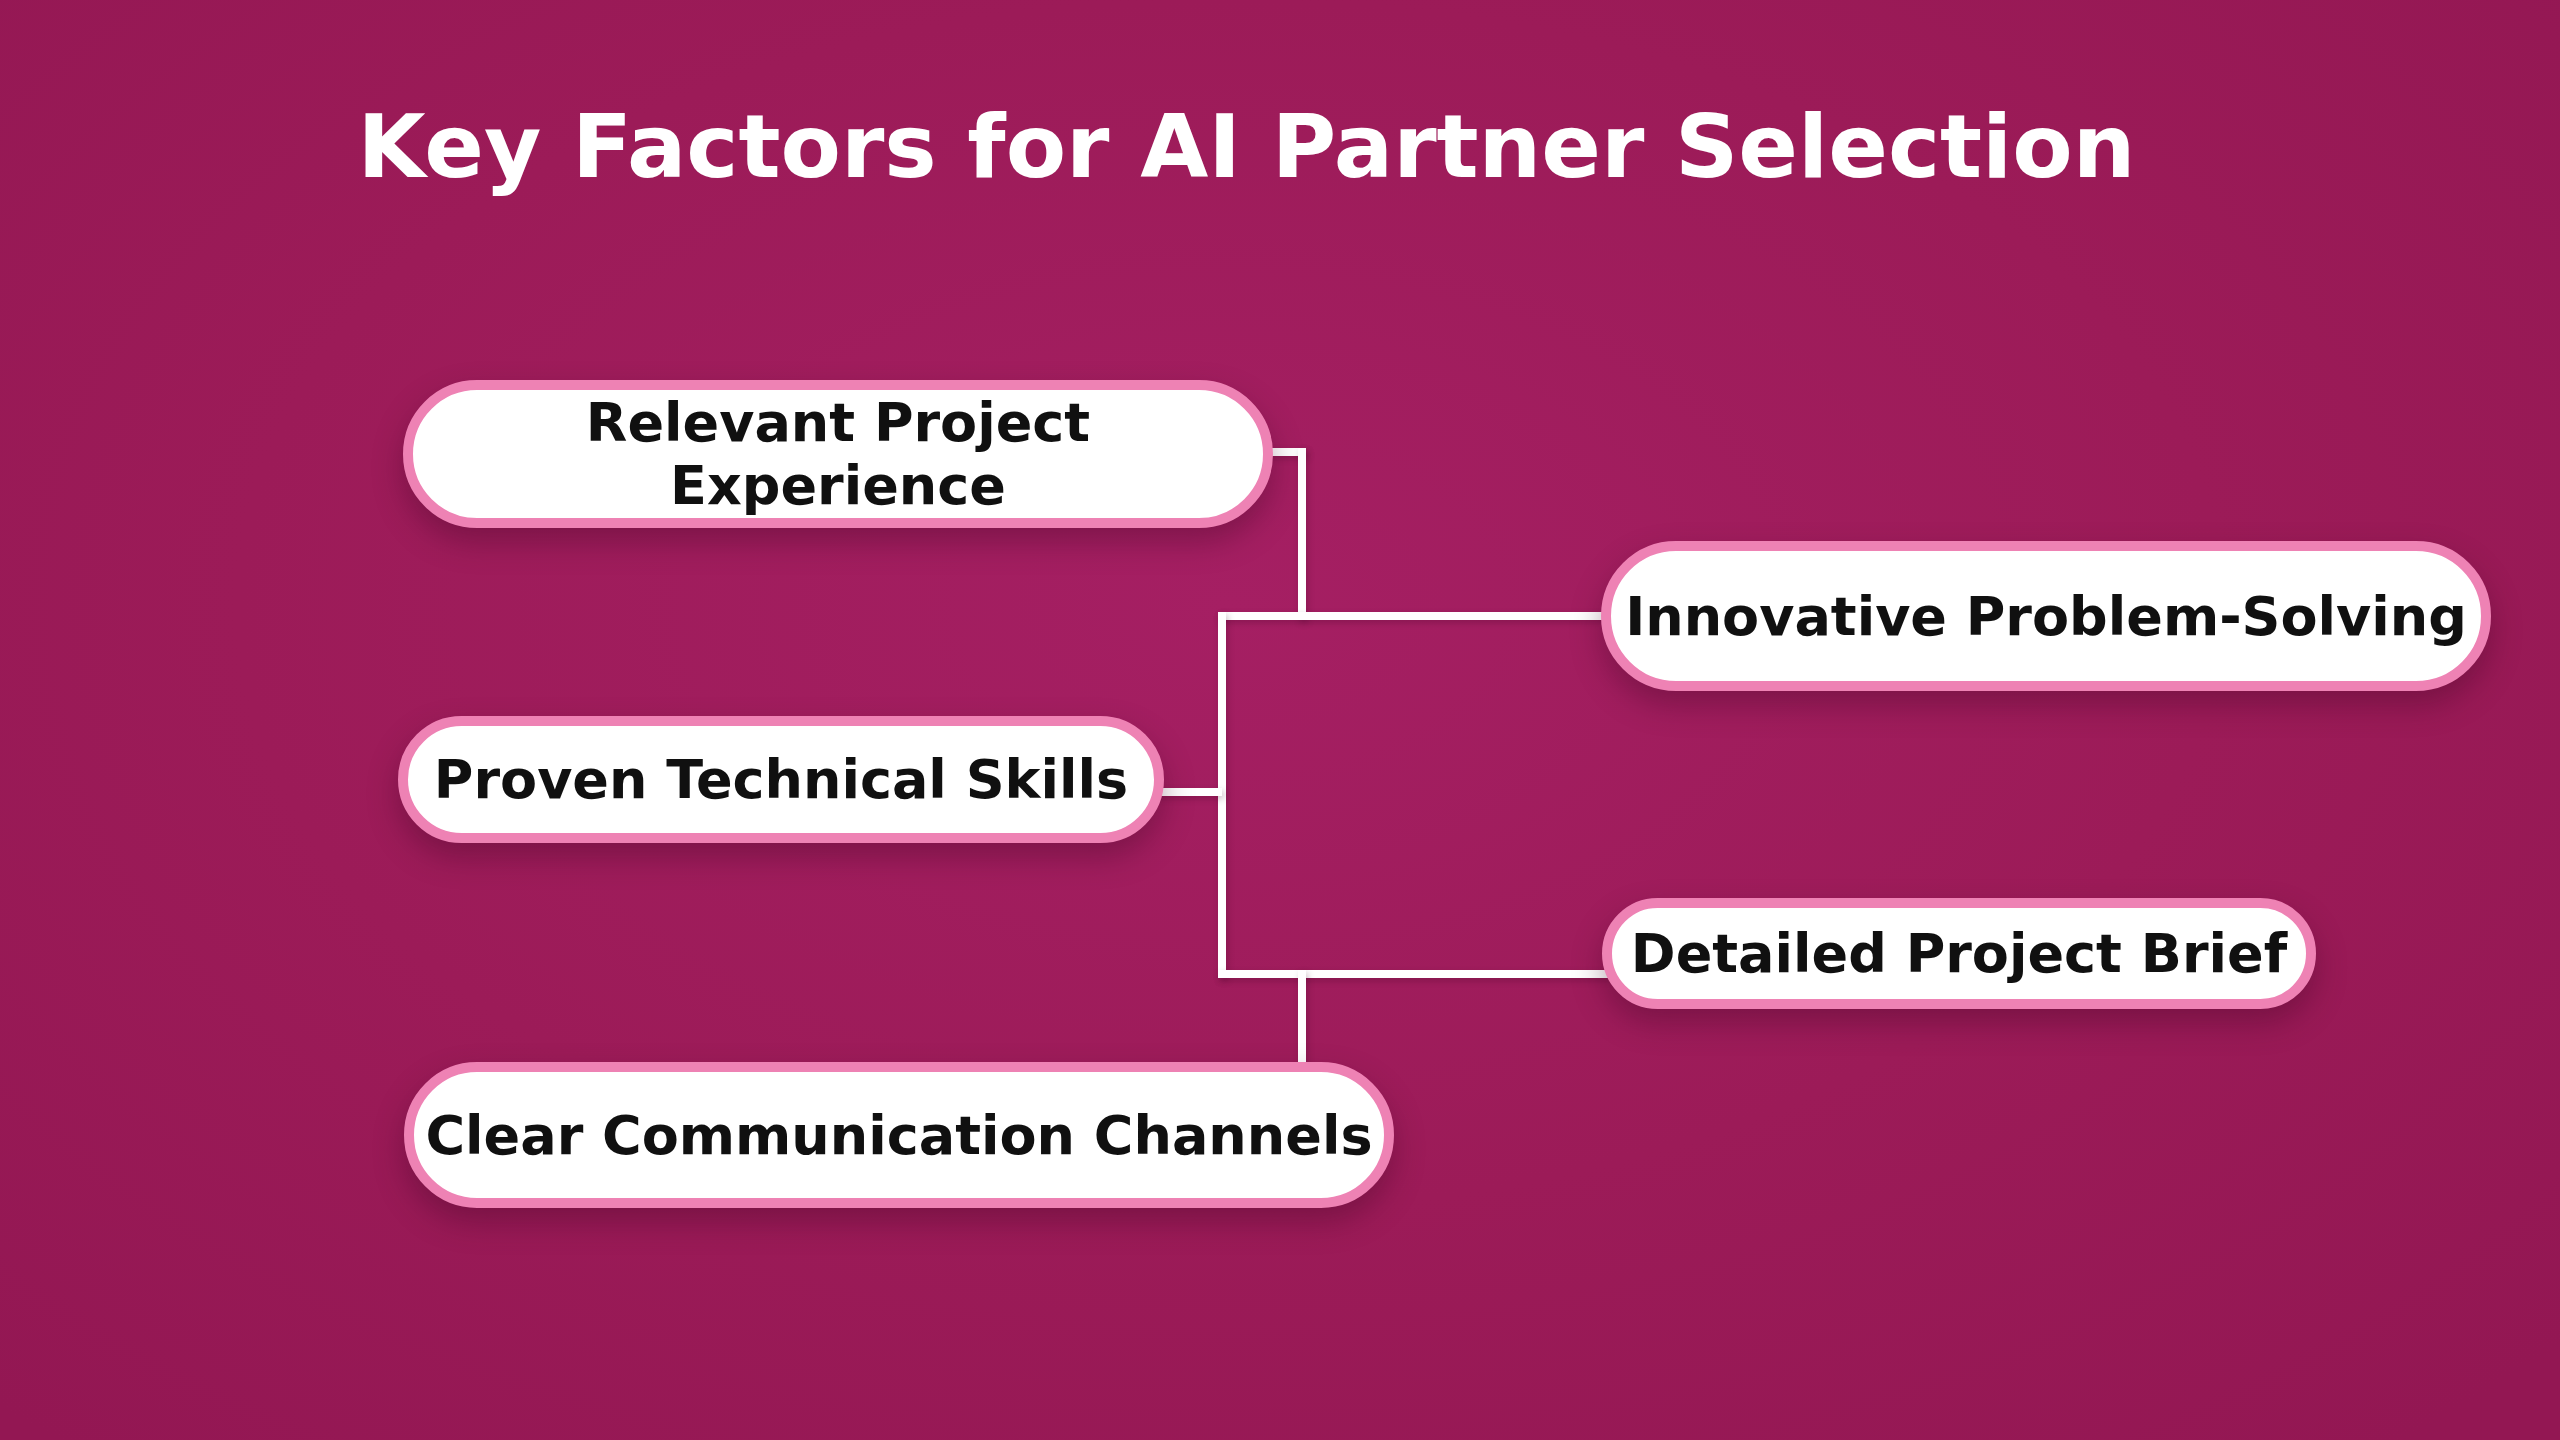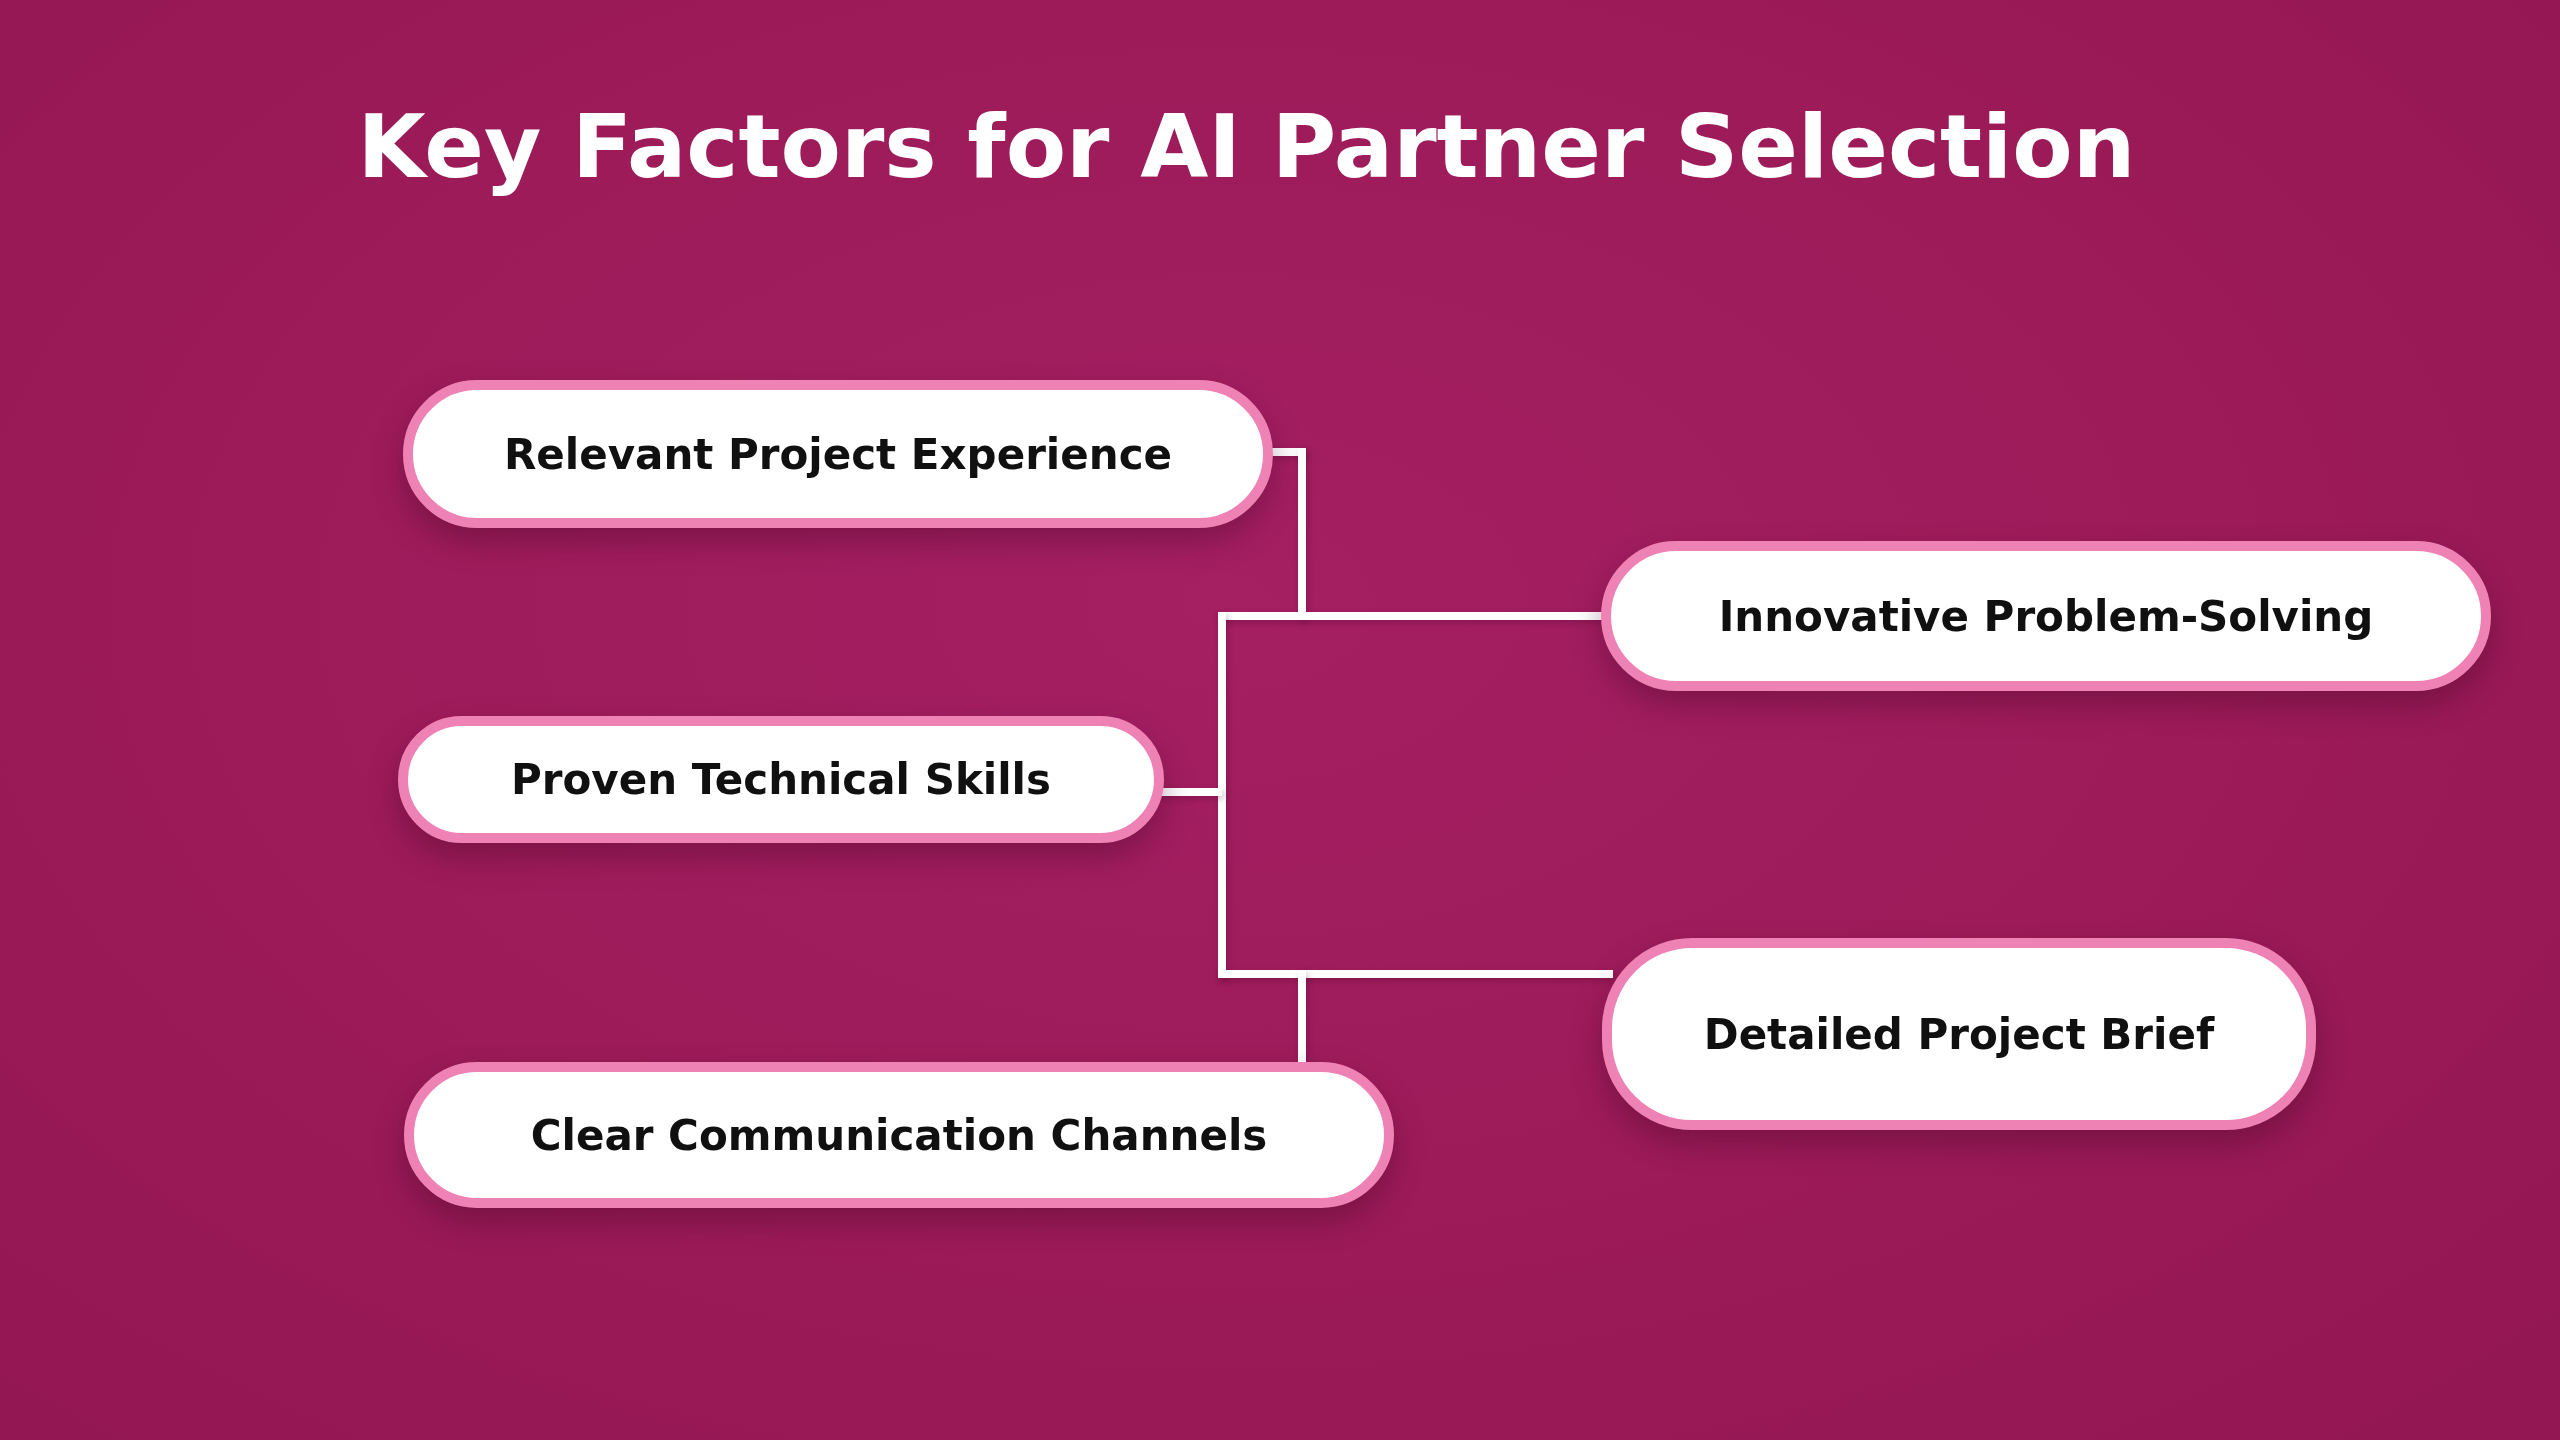--- a/index.html
+++ b/index.html
@@ -31,39 +31,39 @@
     position: absolute;
     box-sizing: border-box;
     background: #ffffff;
     border: 10px solid #ee82b4;
     border-radius: 90px;
     display: flex;
     align-items: center;
     justify-content: center;
     text-align: center;
     color: #101010;
-    font-size: 42px;
+    font-size: 54px;
     font-weight: 700;
     box-shadow: 0 14px 30px rgba(60, 5, 35, 0.35);
     z-index: 2;
   }
   .connector {
     position: absolute;
     background: #ffffff;
     z-index: 1;
     box-shadow: 2px 3px 6px rgba(60, 5, 35, 0.25);
   }
   .h-line { height: 8px; }
   .v-line { width: 8px; }
 
   
   #node-relevant   { left: 403px;  top: 380px;  width: 870px; height: 148px; }
   #node-innovative { left: 1601px; top: 541px;  width: 890px; height: 150px; }
   #node-proven     { left: 398px;  top: 716px;  width: 766px; height: 127px; }
-  #node-detailed   { left: 1602px; top: 898px;  width: 714px; height: 192px; margin-top: 40px; }
+  #node-detailed   { left: 1602px; top: 898px;  width: 714px; height: 111px; }
   #node-clear      { left: 404px;  top: 1062px; width: 990px; height: 146px; }
 
   
   #line-relevant-stub   { left: 1260px; top: 448px; width: 46px; }
   #line-relevant-drop   { left: 1298px; top: 448px; height: 172px; }
   #line-top-branch      { left: 1218px; top: 612px; width: 395px; }
   #line-trunk           { left: 1218px; top: 612px; height: 366px; }
   #line-proven-stub     { left: 1150px; top: 788px; width: 72px; }
   #line-bottom-branch   { left: 1218px; top: 970px; width: 395px; }
   #line-clear-drop      { left: 1298px; top: 970px; height: 100px; }

